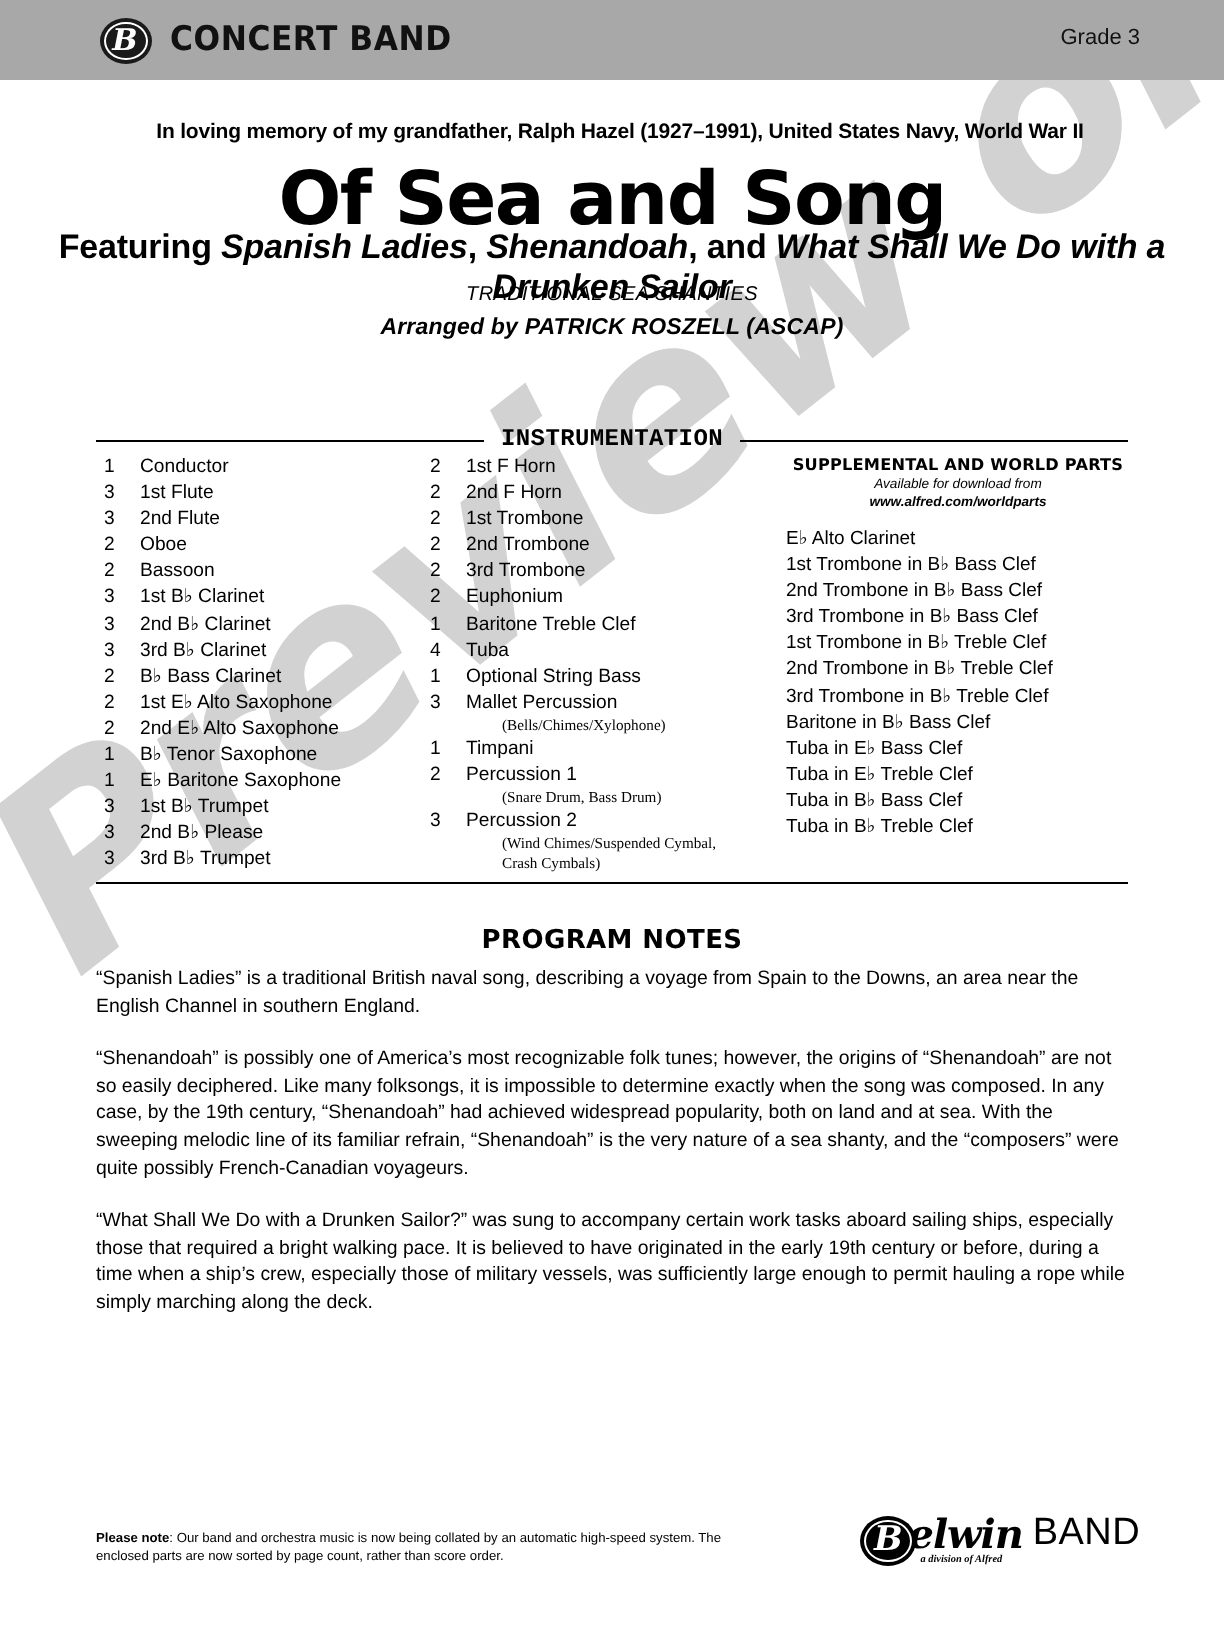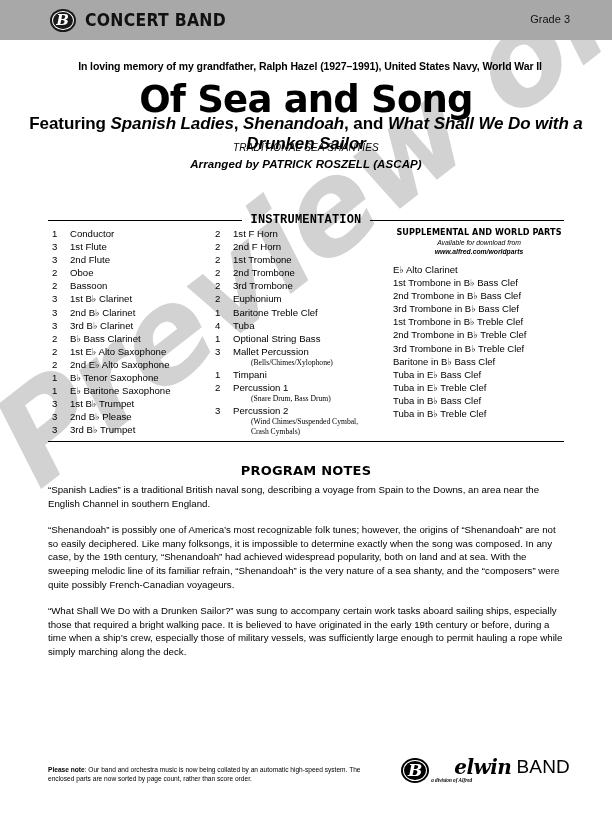--- a/index.html
+++ b/index.html
@@ -363,21 +363,20 @@
     position: relative;
     z-index: 1;
   }
   #belwin-logo .elwin {
     font-family: "DejaVu Serif", serif;
     font-weight: bold;
     font-style: italic;
     font-size: 20px;
     line-height: 20px;
     letter-spacing: -0.5px;
-    padding-left: 29px;
   }
   #belwin-logo .division {
     font-family: "Liberation Serif", serif;
     font-style: italic;
     font-weight: bold;
     font-size: 5.2px;
     line-height: 7px;
     padding-left: 6px;
   }
   #belwin-logo .band {

